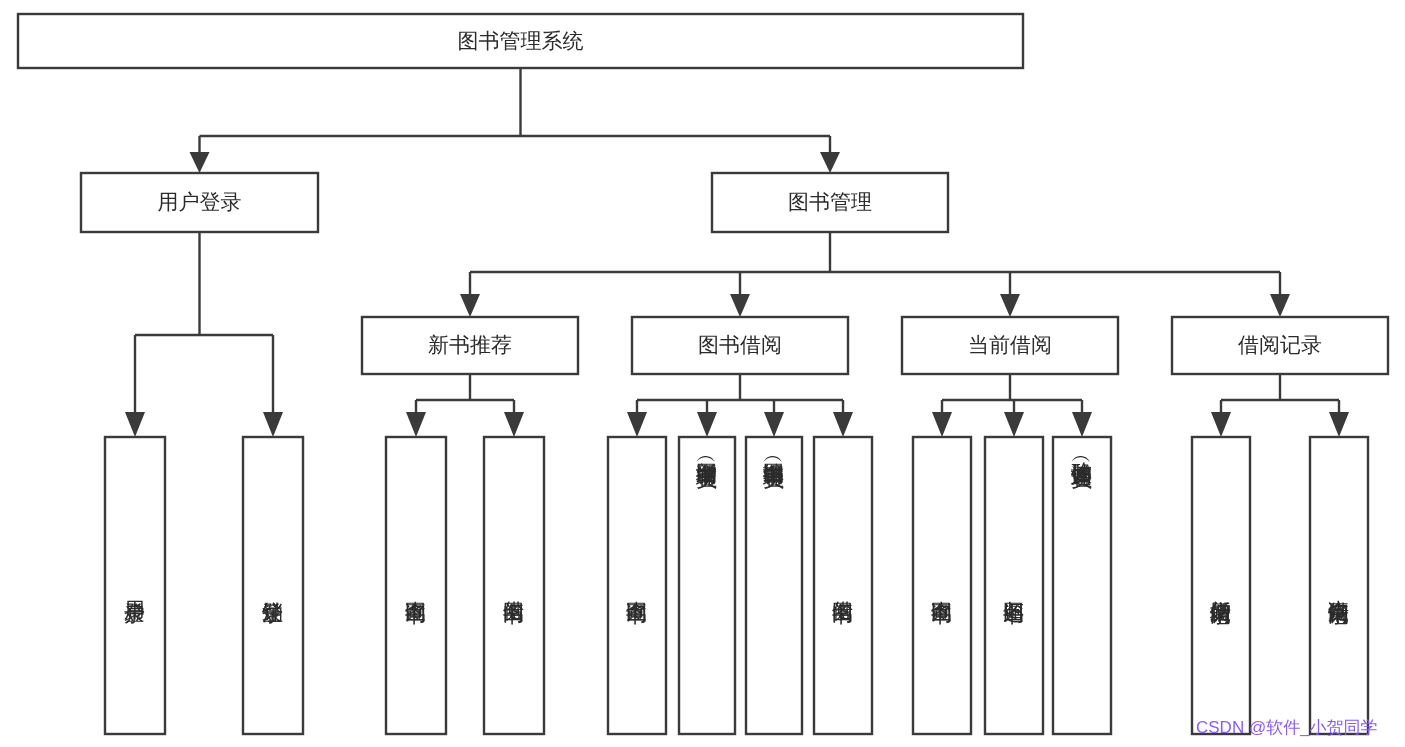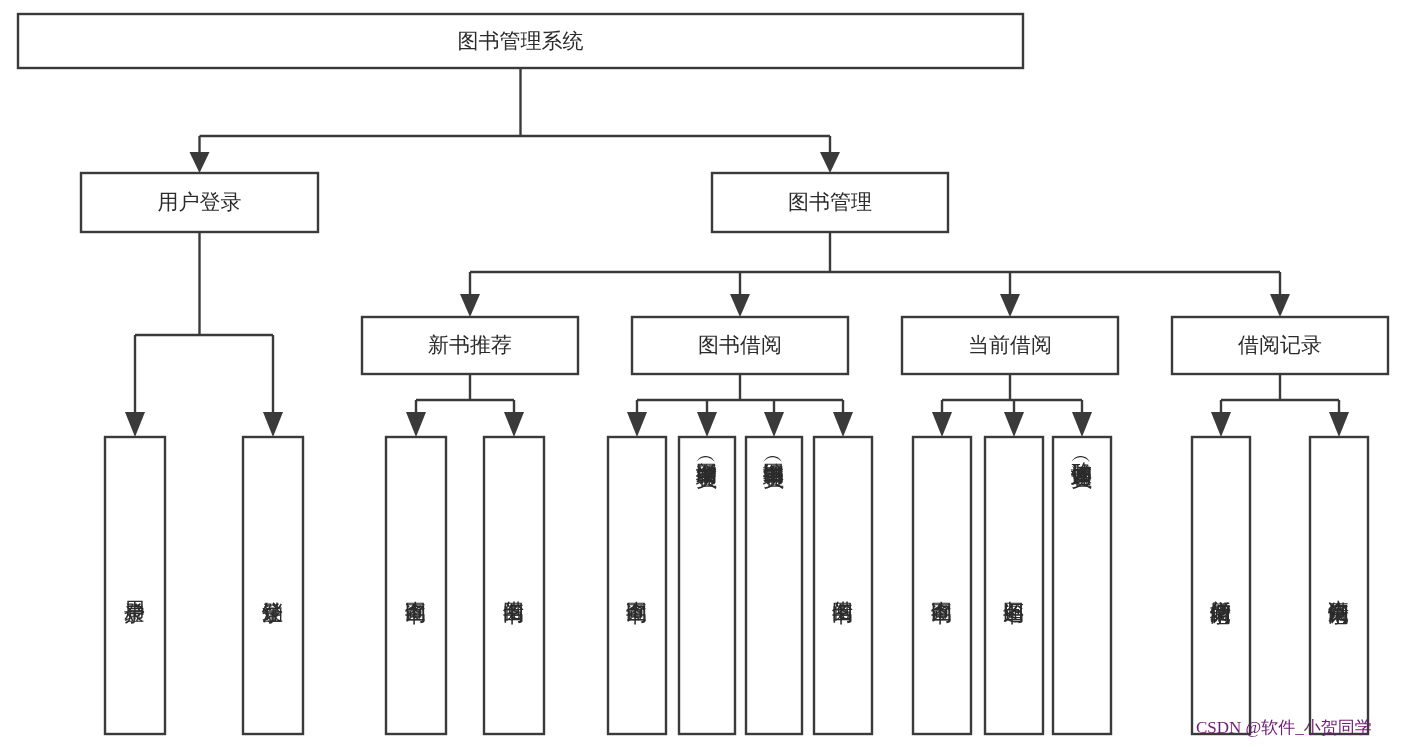--- a/index.html
+++ b/index.html
@@ -59,23 +59,23 @@
     white-space: nowrap;
     letter-spacing: 1px;
     line-height: 1;
     display: flex;
     align-items: center;
     justify-content: center;
     pointer-events: none;
   }
   .watermark {
     position: absolute;
-    font-family: Liberation Serif, serif;
+    font-family: Liberation Sans, sans-serif;
     font-size: 17px;
-    color: #701a75;
+    color: #8b5cf6;
     white-space: nowrap;
     user-select: none;
   }
 </style>
 </head>
 <body>
 
 <div id="diagram-root">
 
   <svg class="flow-svg" viewBox="0 0 1405 747" xmlns="http://www.w3.org/2000/svg">

